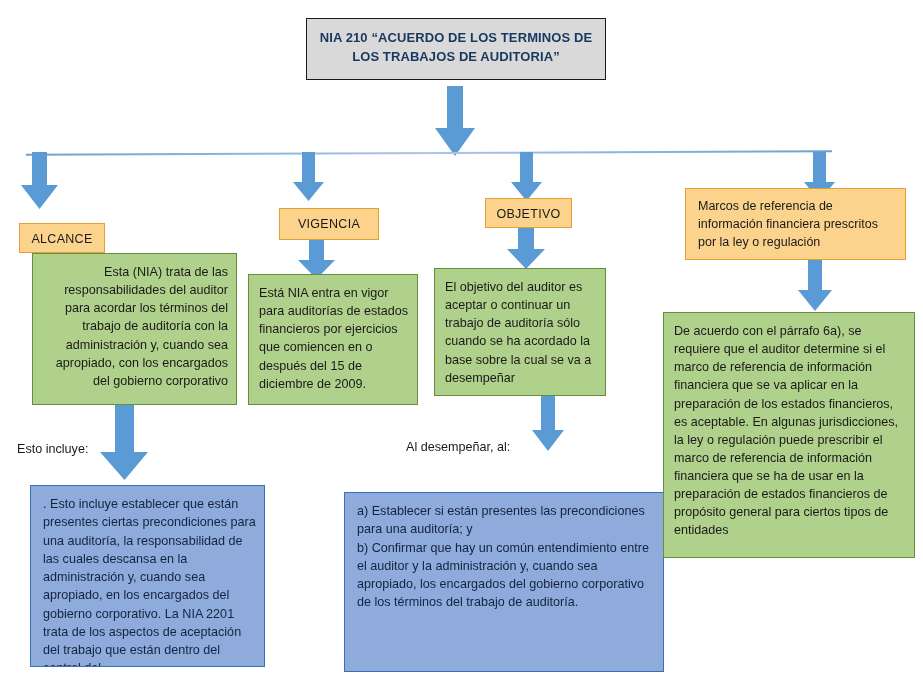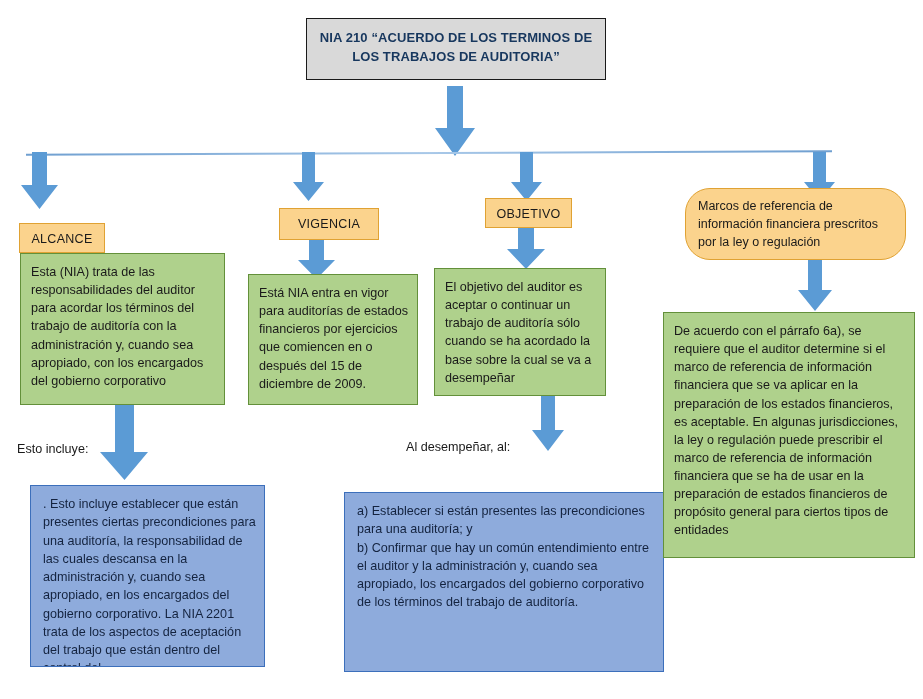--- a/index.html
+++ b/index.html
@@ -47,21 +47,20 @@
     font-size: 12.5px;
   }
   .yellow-box.center {
     text-align: center;
     padding-top: 7px;
     letter-spacing: .3px;
   }
   .yellow-box.left {
     text-align: left;
     padding: 9px 10px 0 12px;
-    border-radius: 25px;
   }
   .yellow-box.left .txt { line-height: 1.42; }
   
   .green-box {
     background: #AFD18C;
     border: 1px solid #63903A;
     color: #1a1a1a;
     font-size: 12.6px;
     padding: 9px 8px 0 10px;
     text-align: left;
@@ -134,21 +133,21 @@
   <div class="arrow" style="left:803px; top:152px; width:34px; height:50px;">
     <svg width="34" height="50" viewBox="0 0 34 50">
       <path d="M10 0 H23 V30 H32 L16.5 49 L1 30 H10 Z" fill="#5B9BD5"></path>
     </svg>
   </div>
 
   <div class="node yellow-box center" style="left:19px; top:223px; width:86px; height:30px;">
     <span class="txt">ALCANCE</span>
   </div>
 
-  <div class="node green-box" style="left:20px; top:253px; width:205px; height:152px;">
+  <div class="node green-box" style="left:32px; top:253px; width:205px; height:152px;text-align:right;">
     <span class="txt">Esta (NIA) trata de las responsabilidades del auditor para acordar los términos del trabajo de auditoría con la administración y, cuando sea apropiado, con los encargados del gobierno corporativo</span>
   </div>
 
   <span class="caption" style="left:17px; top:442px;">Esto incluye:</span>
 
   <div class="arrow" style="left:98px; top:405px; width:52px; height:76px;">
     <svg width="52" height="76" viewBox="0 0 52 76">
       <path d="M17 0 H36 V47 H50 L26.5 75 L2 47 H17 Z" fill="#5B9BD5"></path>
     </svg>
   </div>

